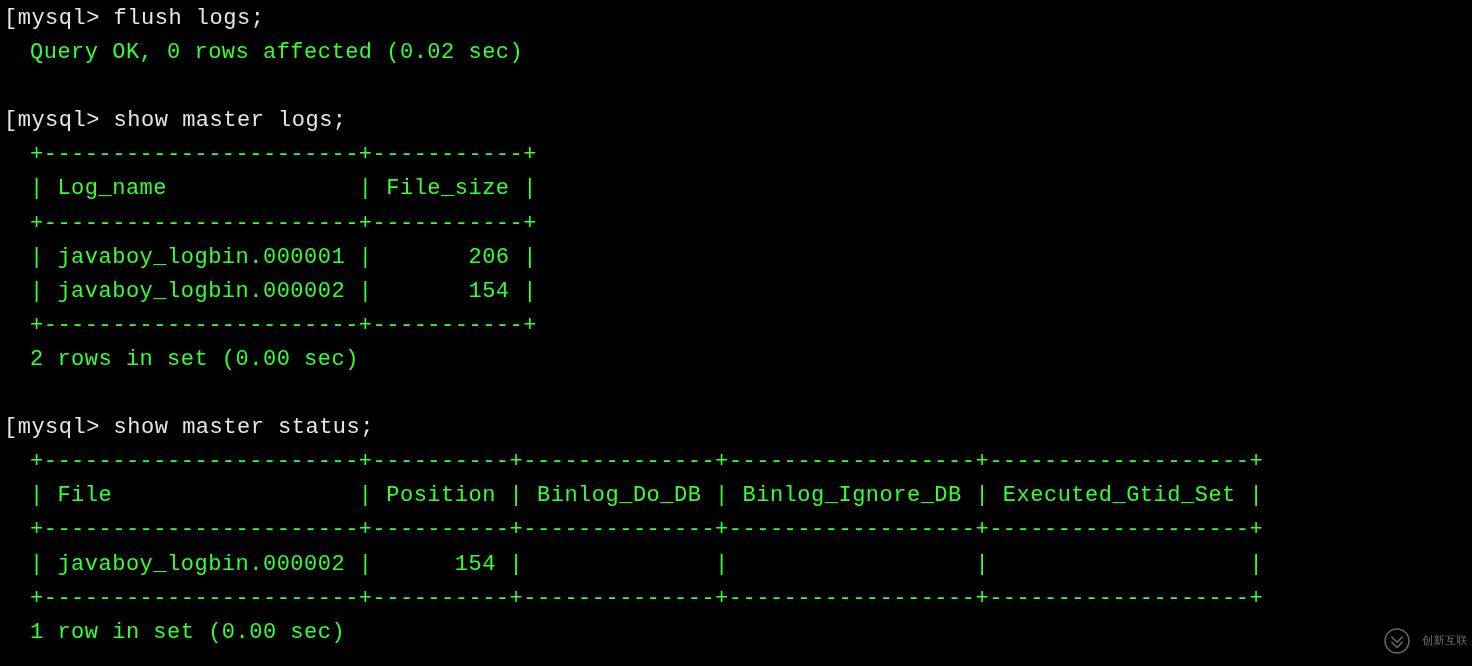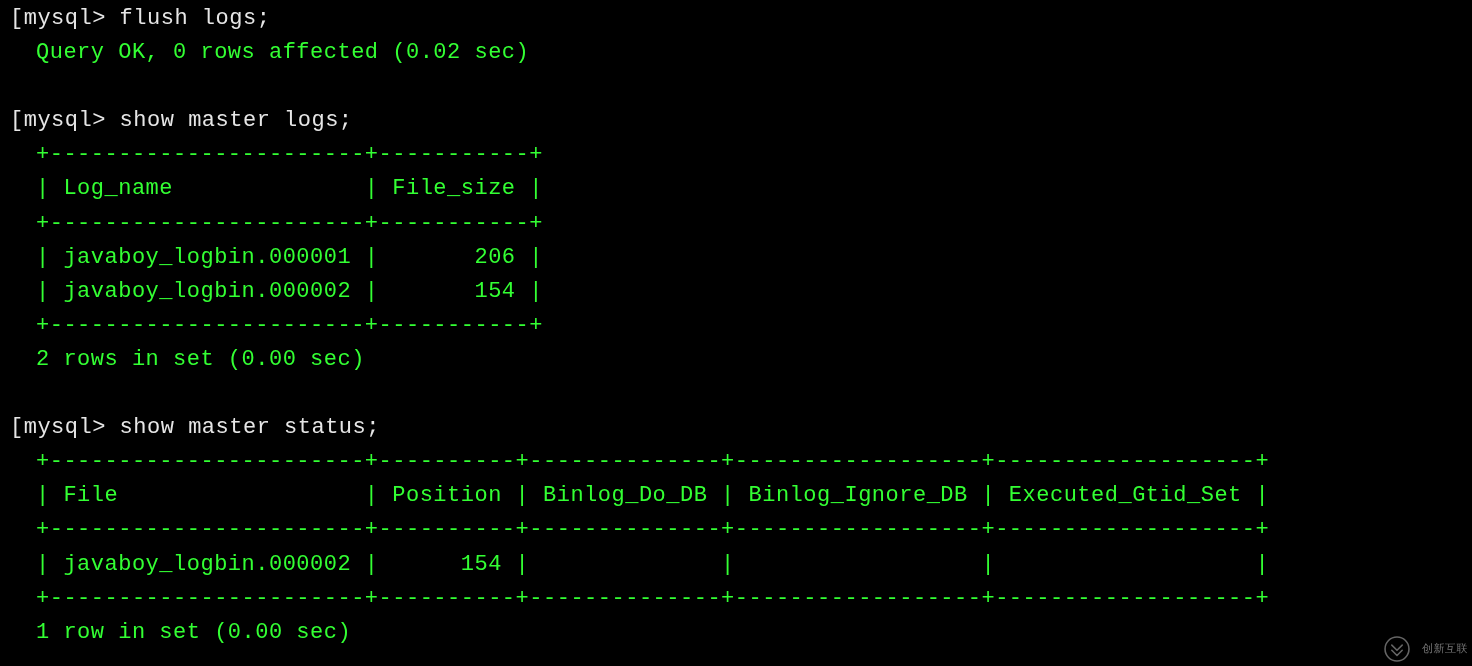--- a/index.html
+++ b/index.html
@@ -10,29 +10,29 @@
     font-family: "Menlo", "Consolas", "Courier New", monospace;
     font-size: 22px;
     line-height: 1.55;
     letter-spacing: 0.5px;
     width: 1472px;
     height: 666px;
     overflow: hidden;
     position: relative;
   }
   .terminal {
-    padding: 2px 10px;
+    padding: 2px 4px;
     white-space: pre;
   }
   .white { color: #e6e6e6; }
   .green { color: #33ff33; margin-left: 26px; }
   .watermark {
     position: absolute;
     right: 4px;
-    bottom: 4px;
+    bottom: 12px;
     display: flex;
     align-items: center;
     gap: 12px;
     opacity: 0.85;
   }
   .watermark-logo {
     width: 26px;
     height: 26px;
     display: inline-flex;
     align-items: center;

